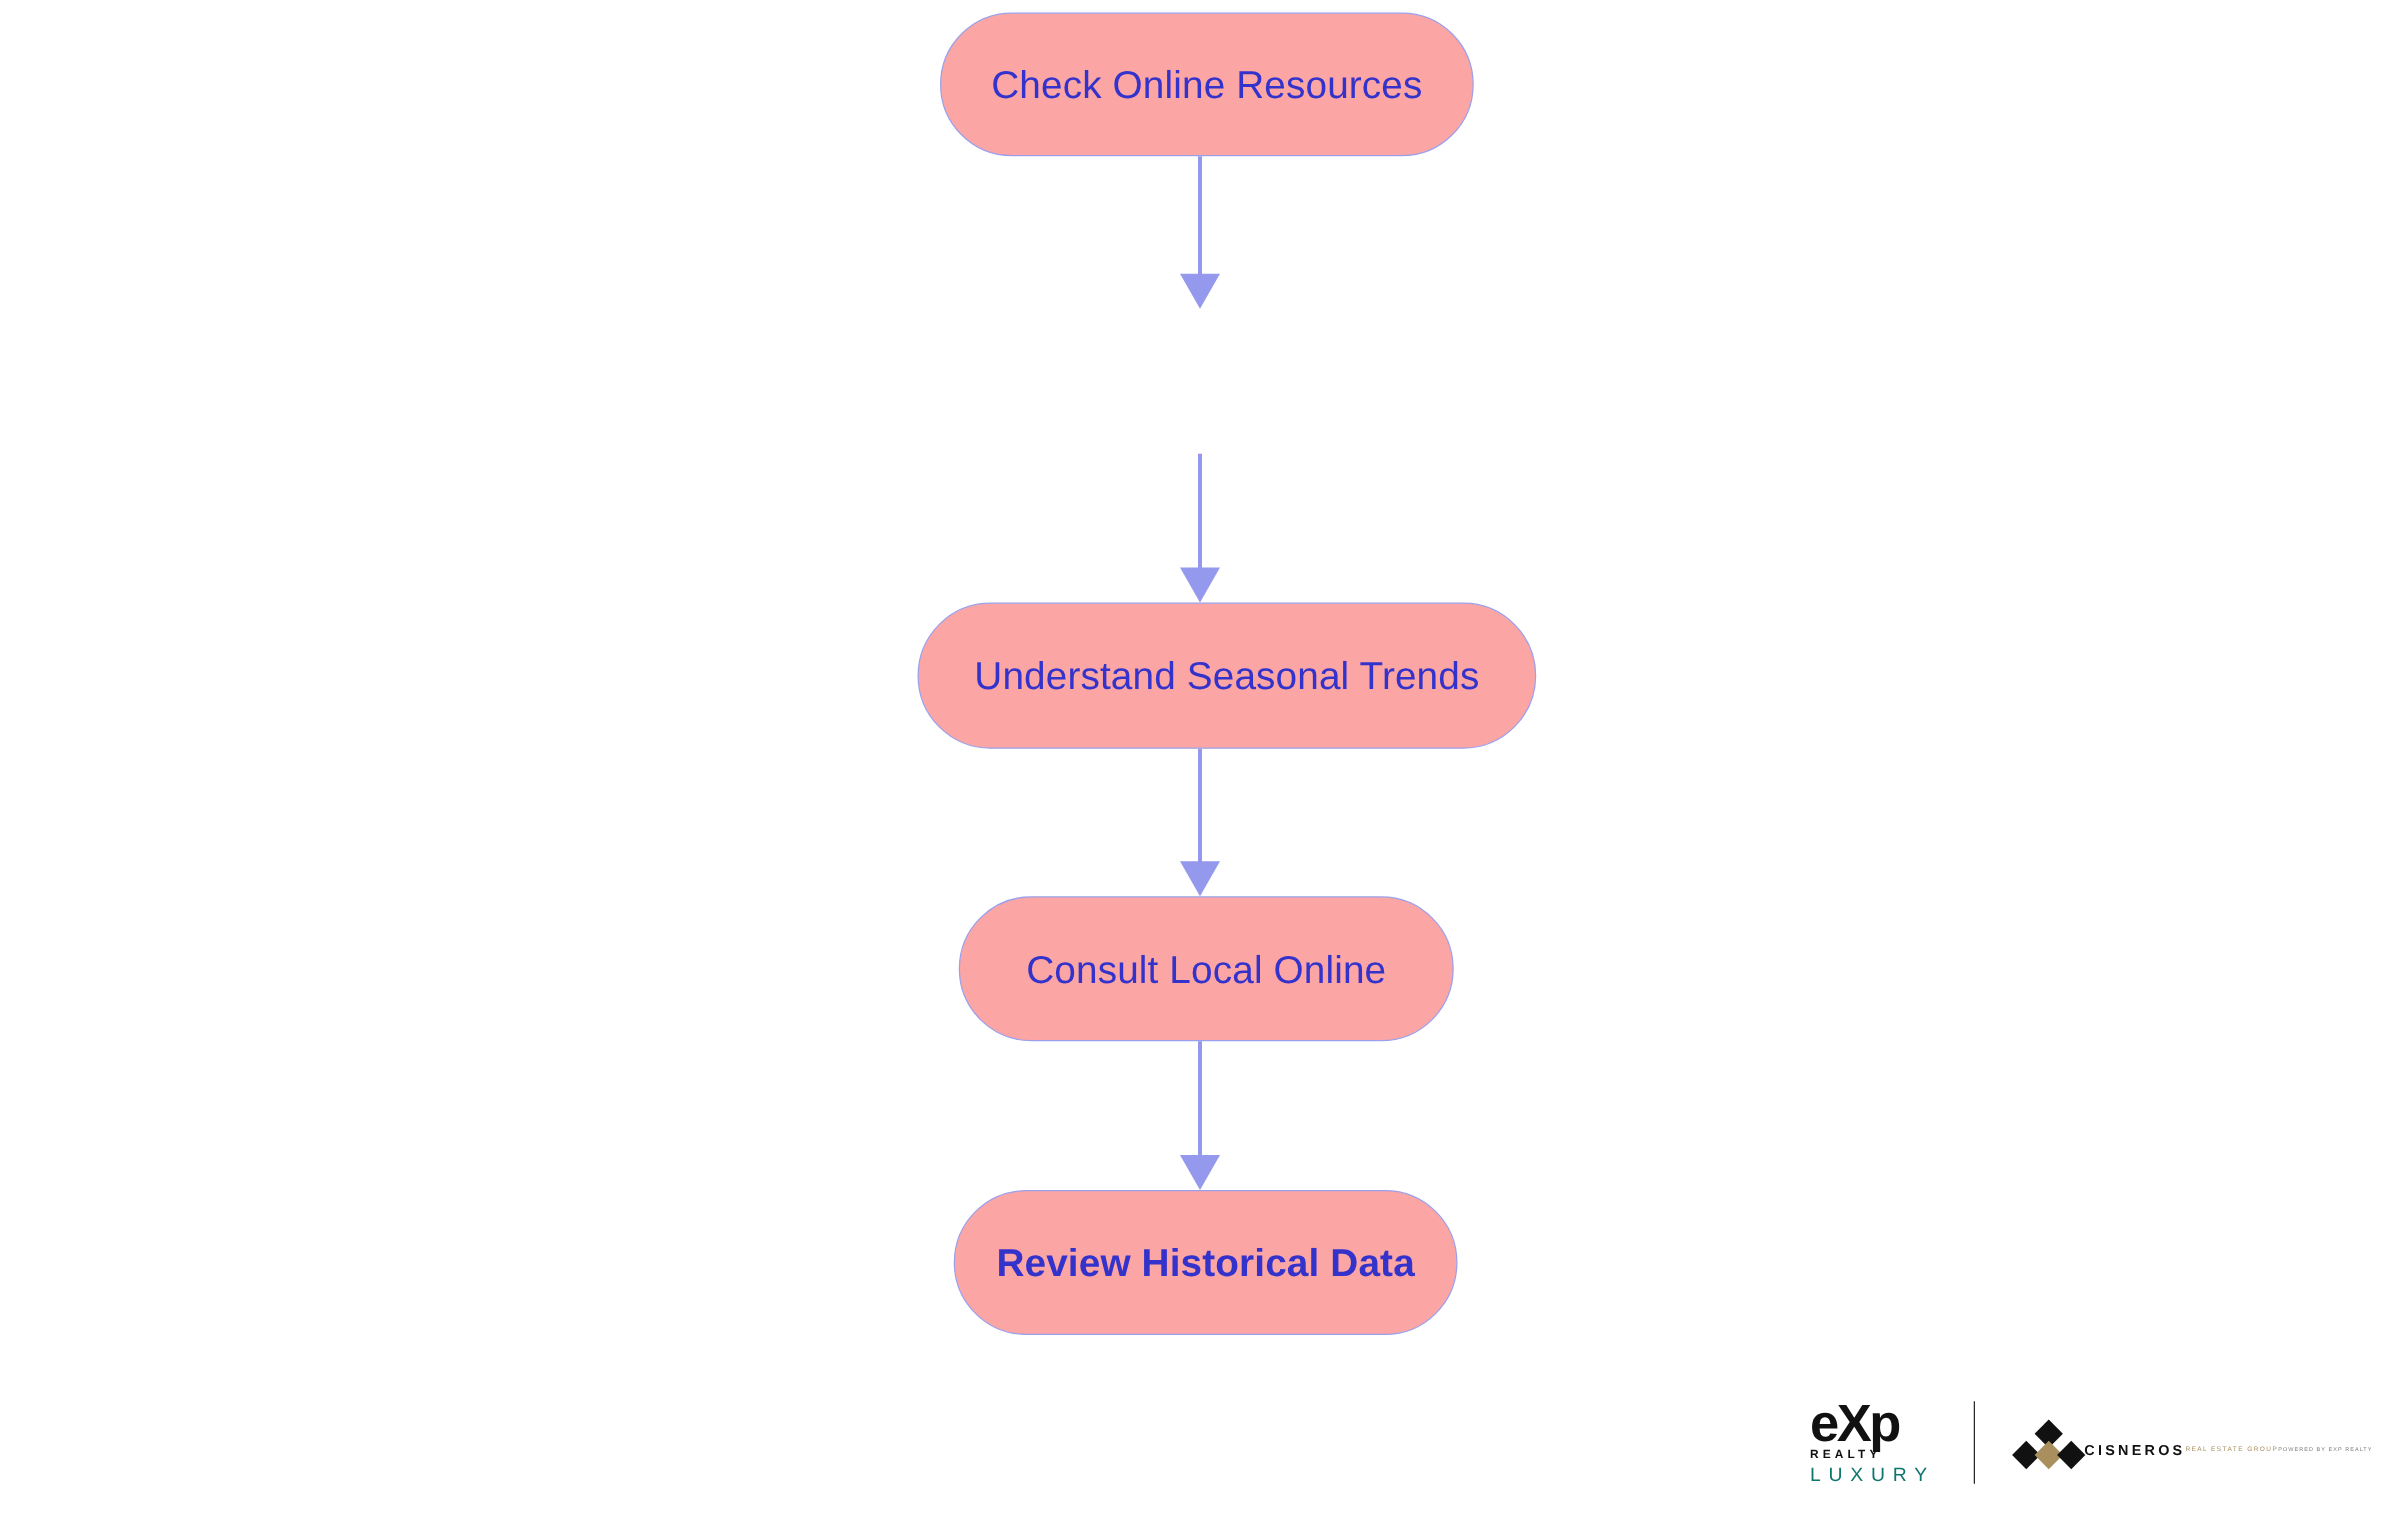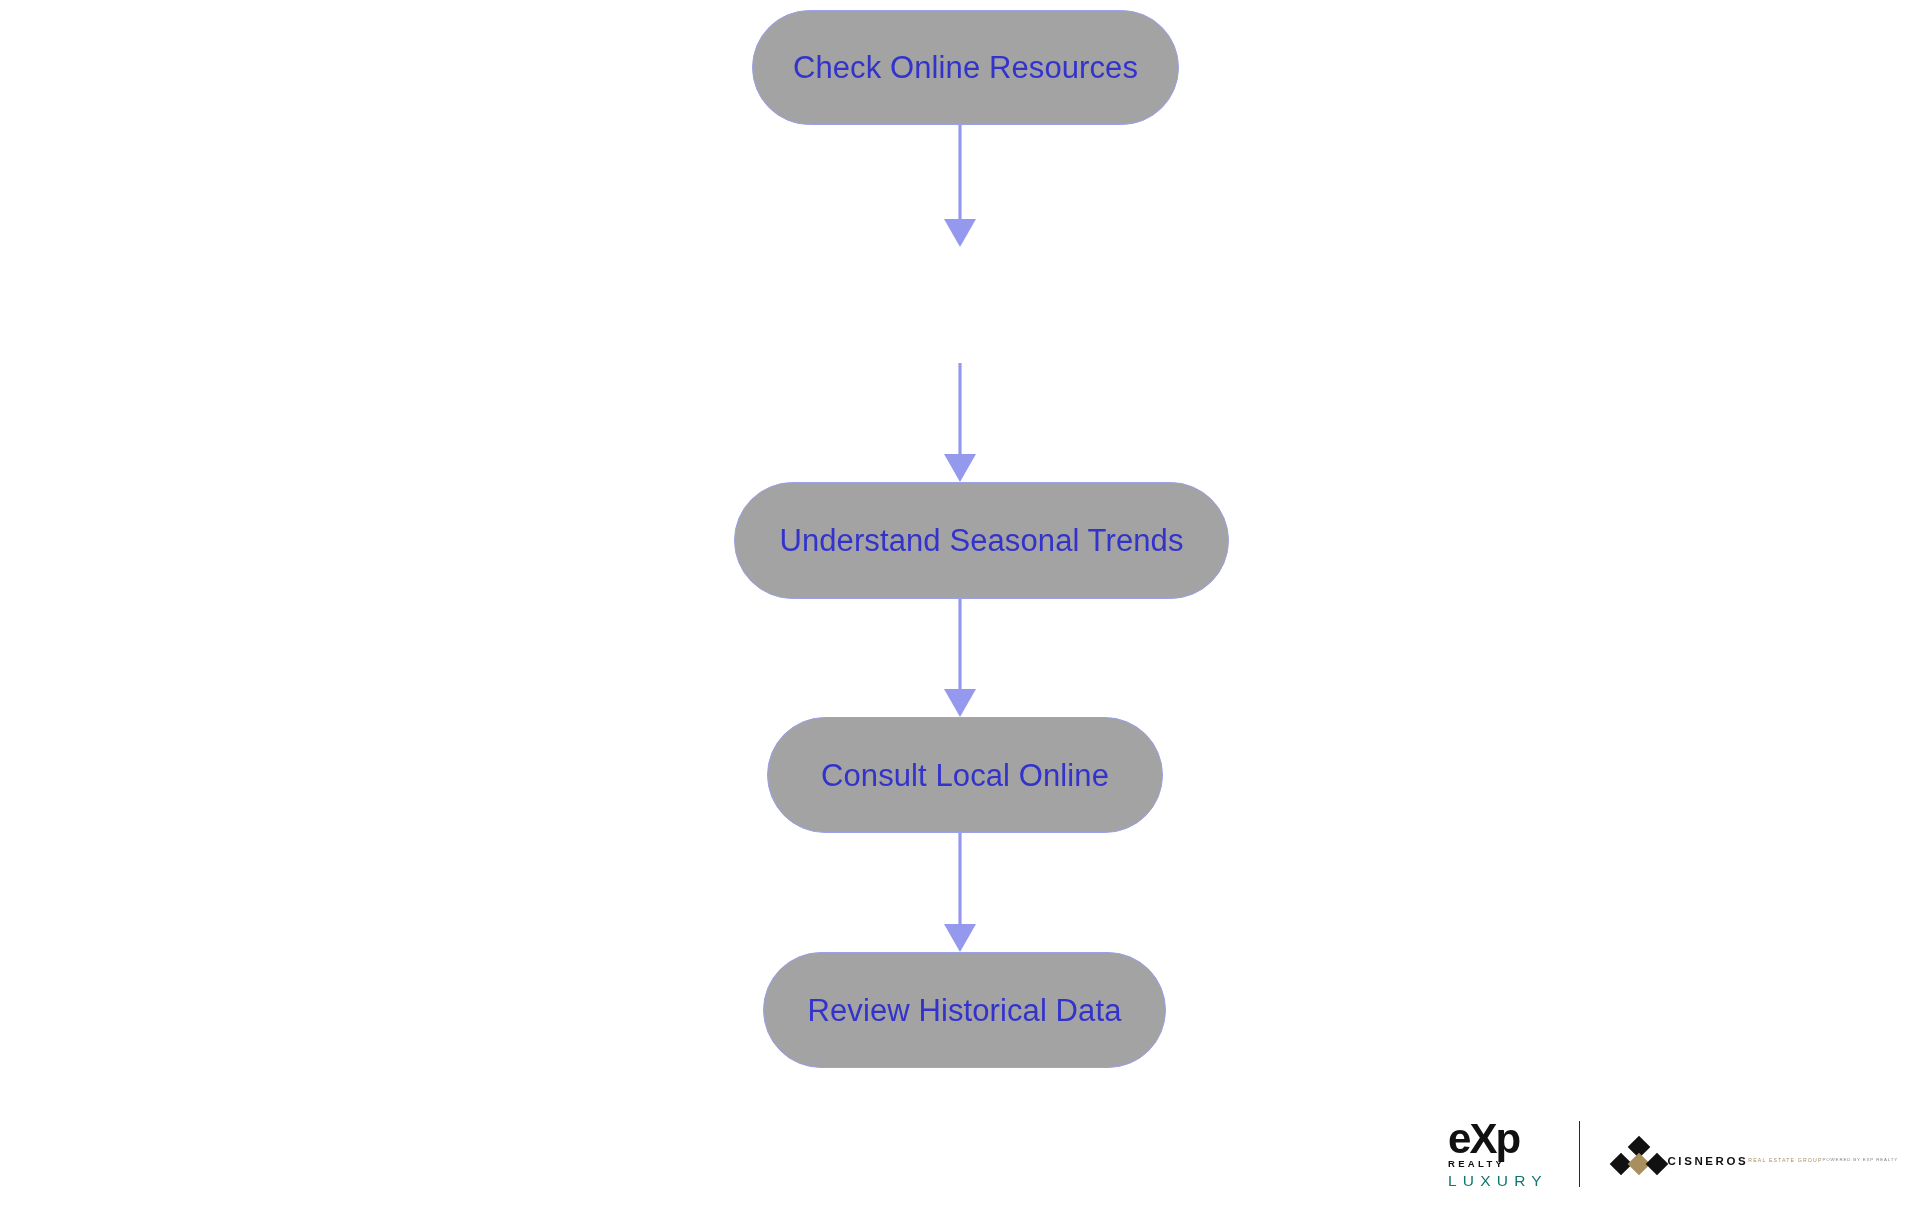--- a/index.html
+++ b/index.html
@@ -25,41 +25,41 @@
     height: 1215px;
   }
 
   
   .flow-node {
     position: absolute;
     box-sizing: border-box;
     display: flex;
     align-items: center;
     justify-content: center;
-    background: #a3a3a3;
+    background: #fca5a5;
     border: 1.6px solid #9ba0ea;
     border-radius: 999px;
     color: #3333cc;
     font-size: 31px;
     font-weight: 400;
     letter-spacing: 0.1px;
     white-space: nowrap;
     line-height: 1;
   }
   .flow-node .node-label {
     display: block;
     pointer-events: none;
   }
 
   
   #node-0 { left: 752px; top: 10px;   width: 427px; height: 115px; }
   #node-1 { left: 764px; top: 247px;  width: 403px; height: 116px; }
   #node-2 { left: 734px; top: 482px;  width: 495px; height: 117px; }
   #node-3 { left: 767px; top: 717px;  width: 396px; height: 116px; }
-  #node-4 { left: 763px; top: 952px;  width: 403px; height: 116px; }
+  #node-4 { left: 763px; top: 952px;  width: 403px; height: 116px; font-weight: bold; }
 
   
   .connector {
     position: absolute;
     left: 0;
     top: 0;
     width: 1920px;
     height: 1215px;
     overflow: visible;
     pointer-events: none;

